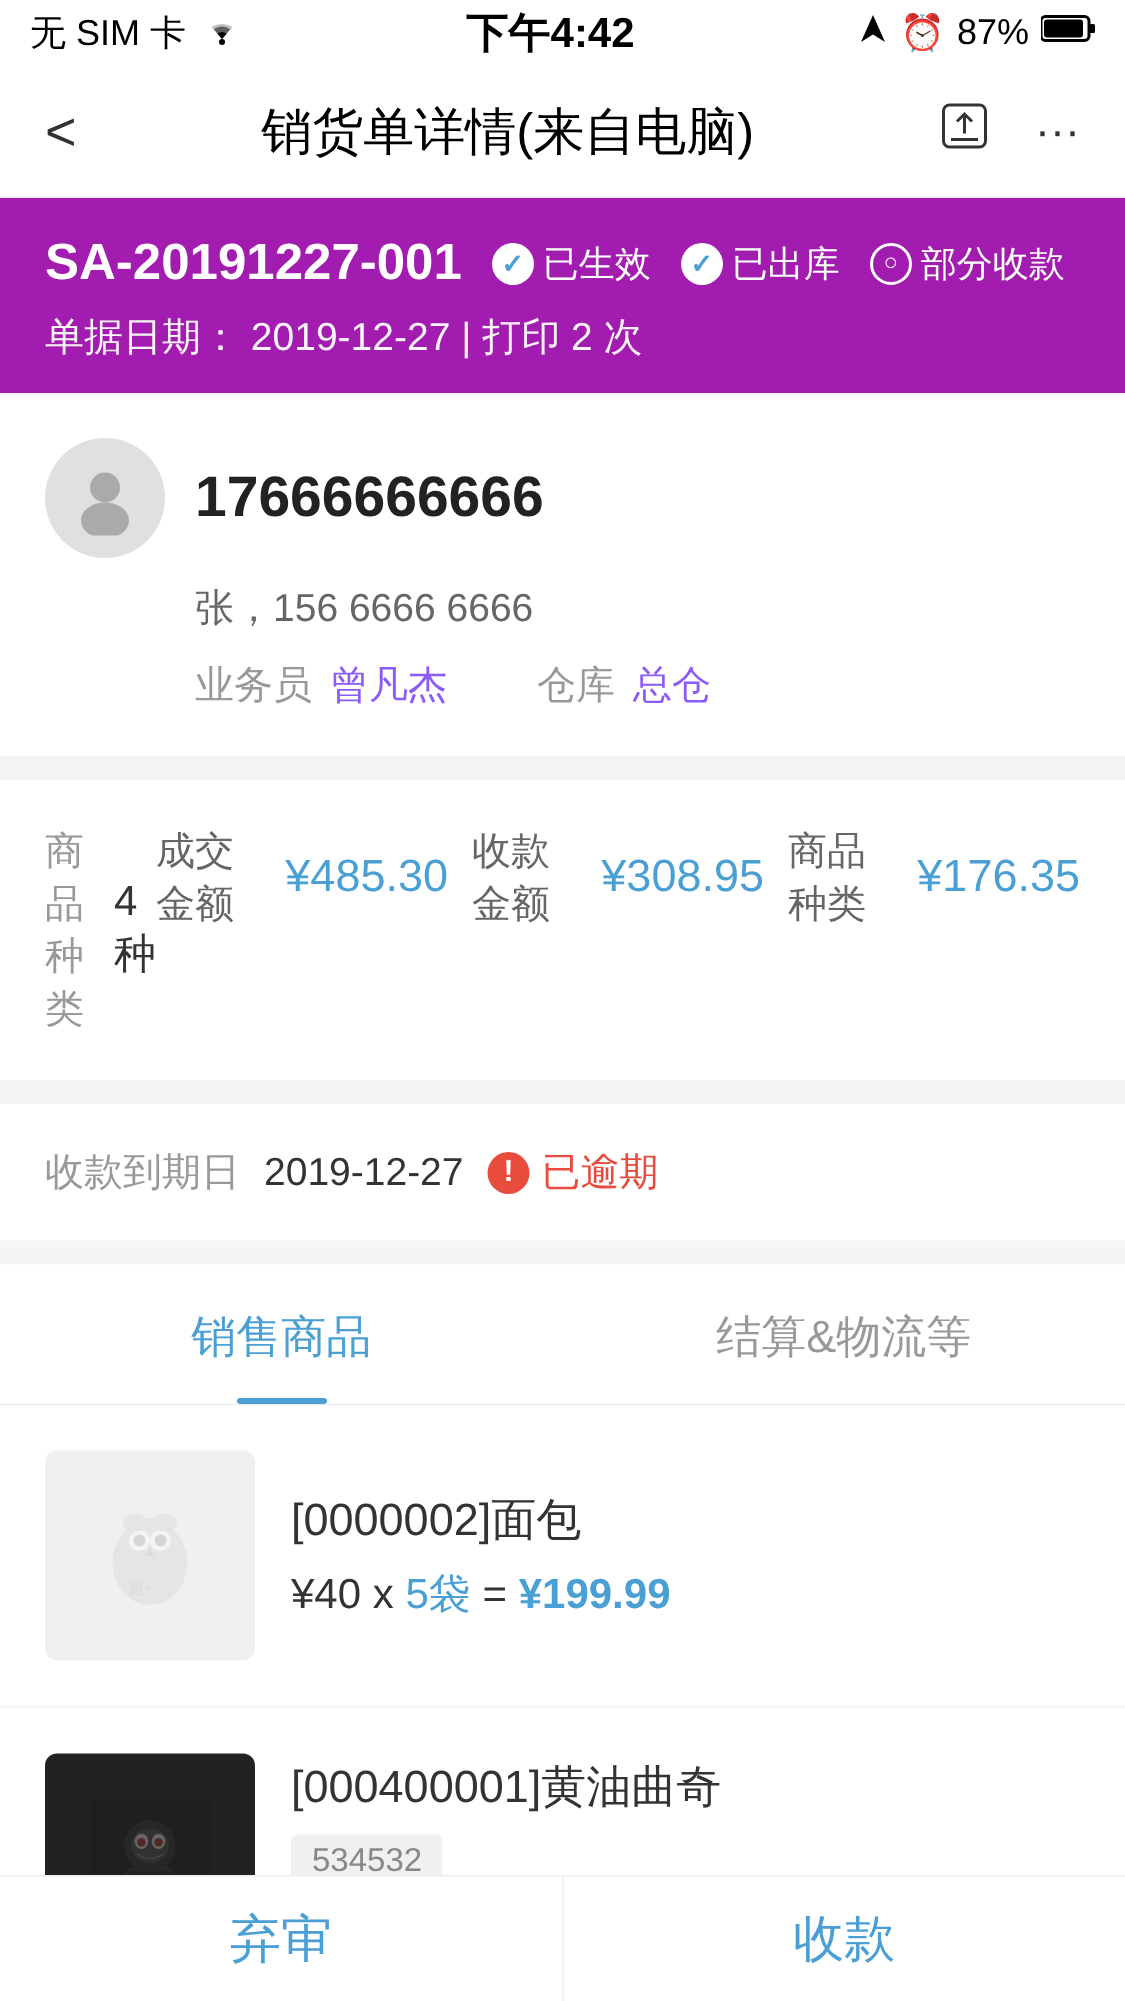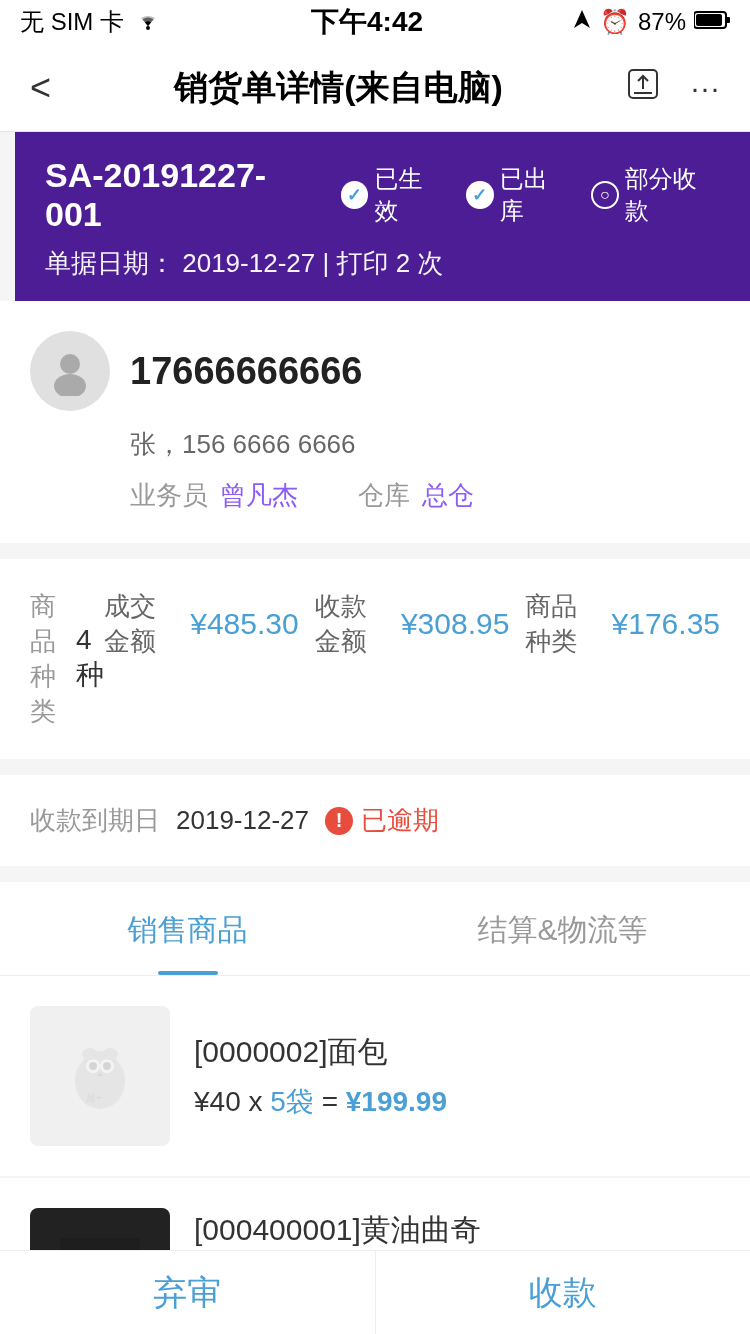--- a/index.html
+++ b/index.html
@@ -33,36 +33,35 @@
       height: 88px;
       background: #fff;
       display: flex;
       align-items: center;
       justify-content: space-between;
       padding: 0 30px;
       border-bottom: 1px solid #e5e5e5;
     }
     .nav-title {
       font-size: 34px;
-      font-weight: 700;
+      font-weight: 400;
       color: #000;
     }
     .nav-back {
       font-size: 36px;
       color: #333;
       cursor: pointer;
     }
     .nav-actions { display: flex; align-items: center; gap: 30px; }
     .nav-action-btn { font-size: 30px; color: #333; cursor: pointer; }
 
     
     .order-header {
-      background: #4c1d95;
+      background: #a21caf;
       padding: 24px 30px 20px;
-      margin-left: 15px;
     }
     .order-header-row1 {
       display: flex;
       align-items: center;
       gap: 20px;
       margin-bottom: 12px;
     }
     .order-id {
       font-size: 34px;
       font-weight: 700;

